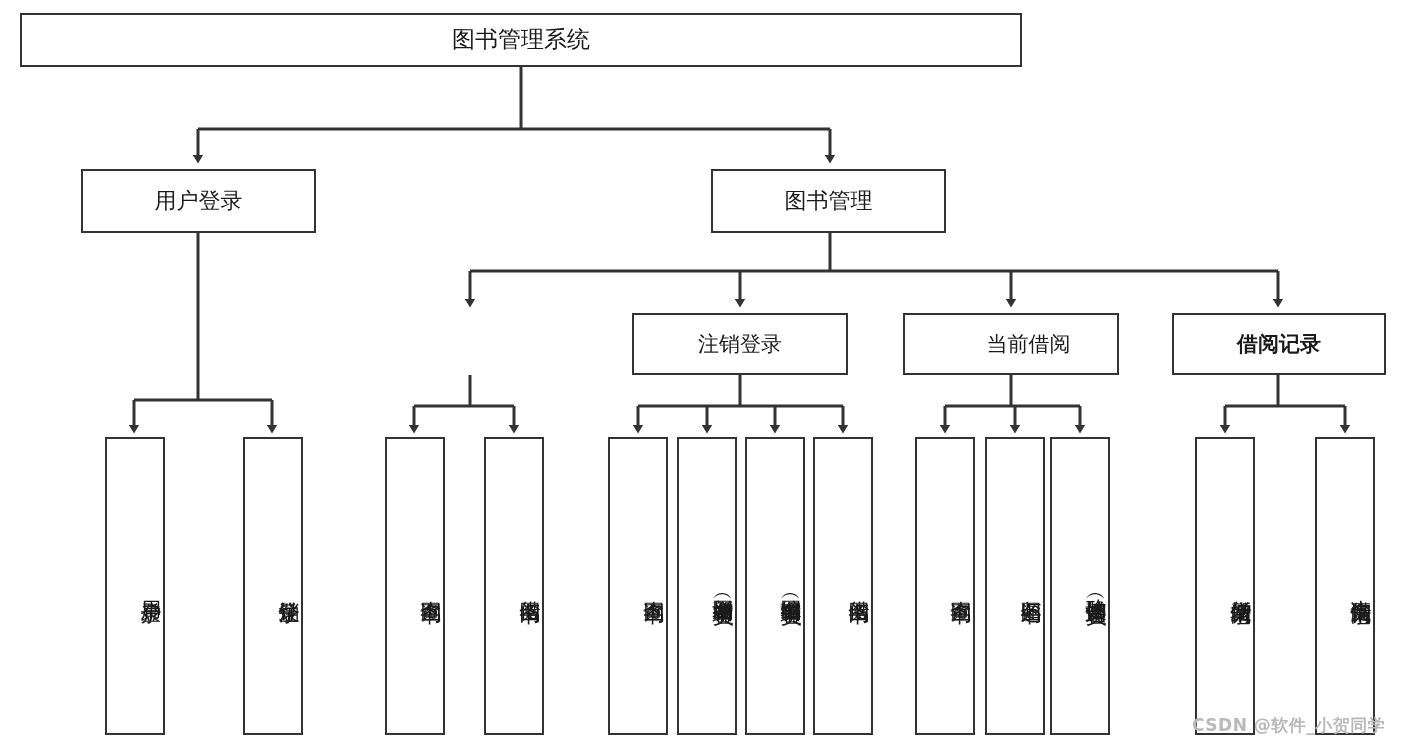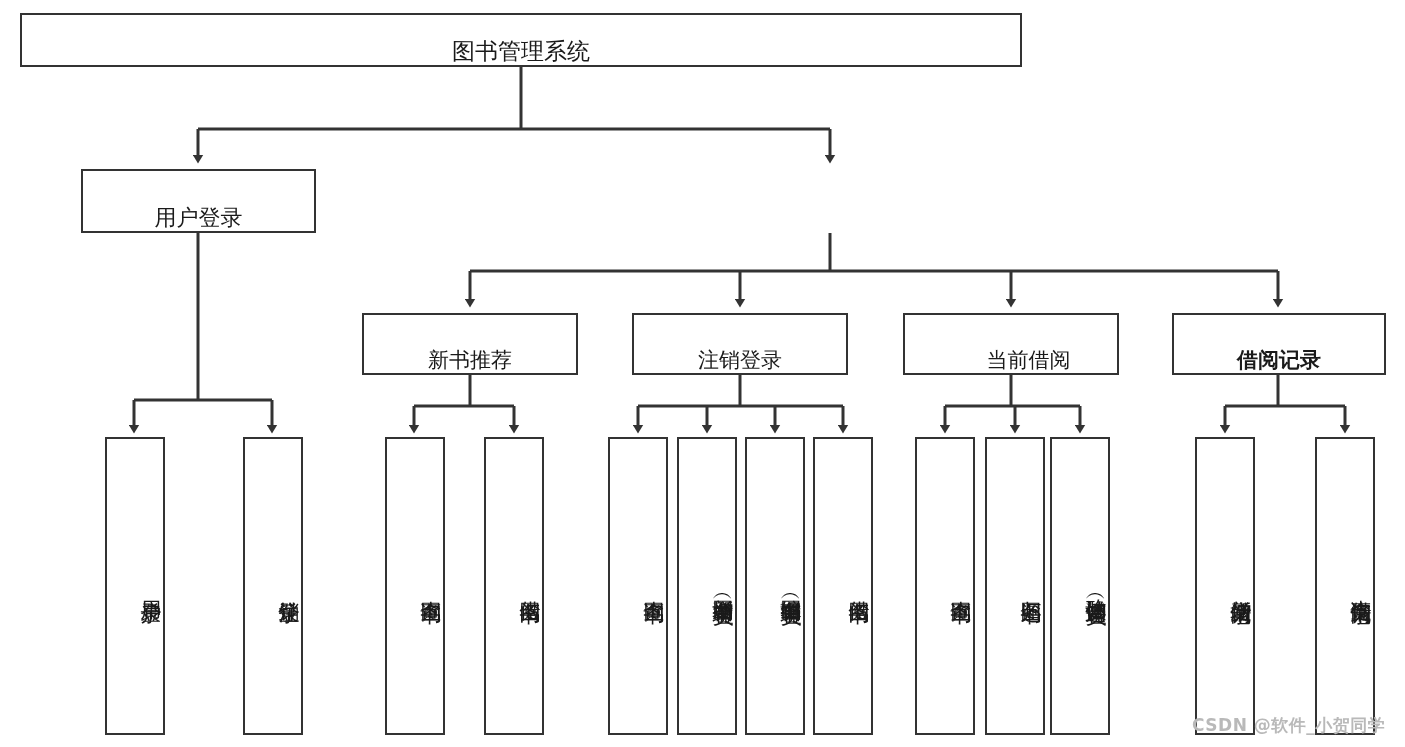--- a/index.html
+++ b/index.html
@@ -25,21 +25,21 @@
     width: 1405px;
     height: 747px;
     pointer-events: none;
   }
   .node {
     position: absolute;
     box-sizing: border-box;
     border: 2px solid #333333;
     background: #ffffff;
     display: flex;
-    align-items: flex-end;
+    align-items: center;
     justify-content: center;
     color: #1a1a1a;
     line-height: 1.18;
   }
   .node.root {
     font-size: 23px;
   }
   .node.lvl2 {
     font-size: 22px;
   }
@@ -126,24 +126,24 @@
     </g>
   </svg>
 
   <div class="node root" style="left:20px; top:13px; width:1002px; height:54px;">
     <span>图书管理系统</span>
   </div>
 
   <div class="node lvl2" style="left:81px; top:169px; width:235px; height:64px;">
     <span>用户登录</span>
   </div>
+  <div class="node lvl2" style="left:711px; top:169px; width:235px; height:64px;">
+    <span>图书管理</span>
+  </div>
 
-  <div class="node lvl3" style="left:362px; top:313px; width:216px; height:62px;">
-    <span>新书推荐</span>
-  </div>
   <div class="node lvl3" style="left:632px; top:313px; width:216px; height:62px;">
     <span>注销登录</span>
   </div>
   <div class="node lvl3" style="left:903px; top:313px; width:216px; height:62px;padding-left:35px;">
     <span>当前借阅</span>
   </div>
   <div class="node lvl3" style="left:1172px; top:313px; width:214px; height:62px;font-weight:bold;">
     <span>借阅记录</span>
   </div>
 

